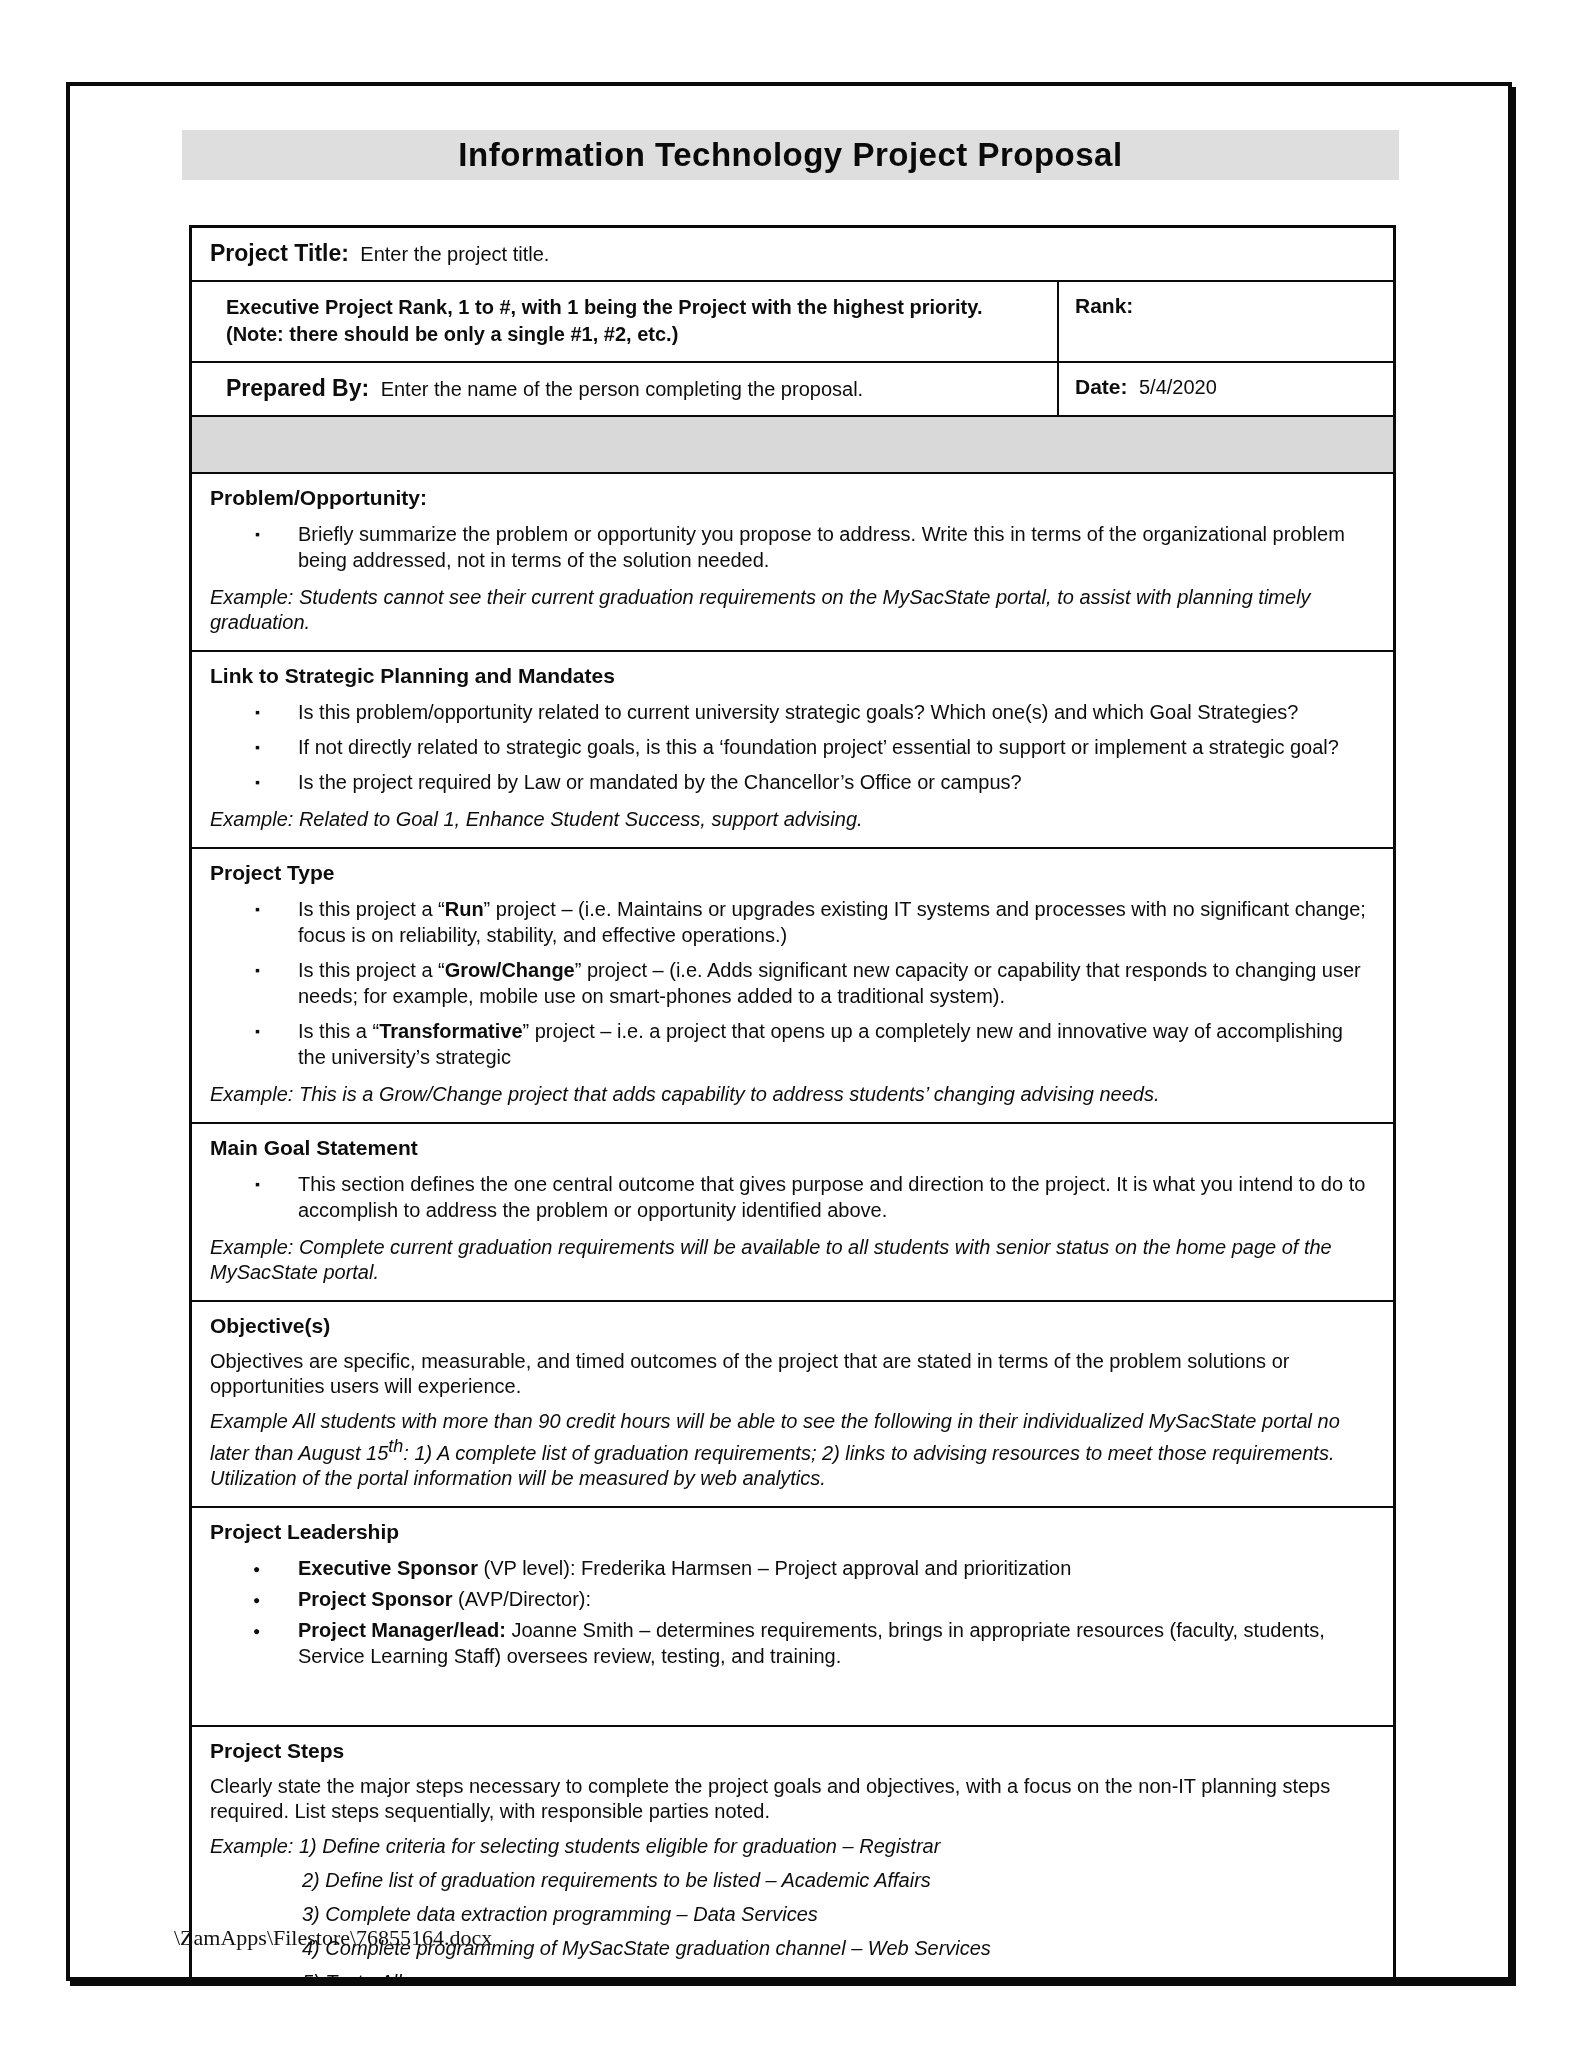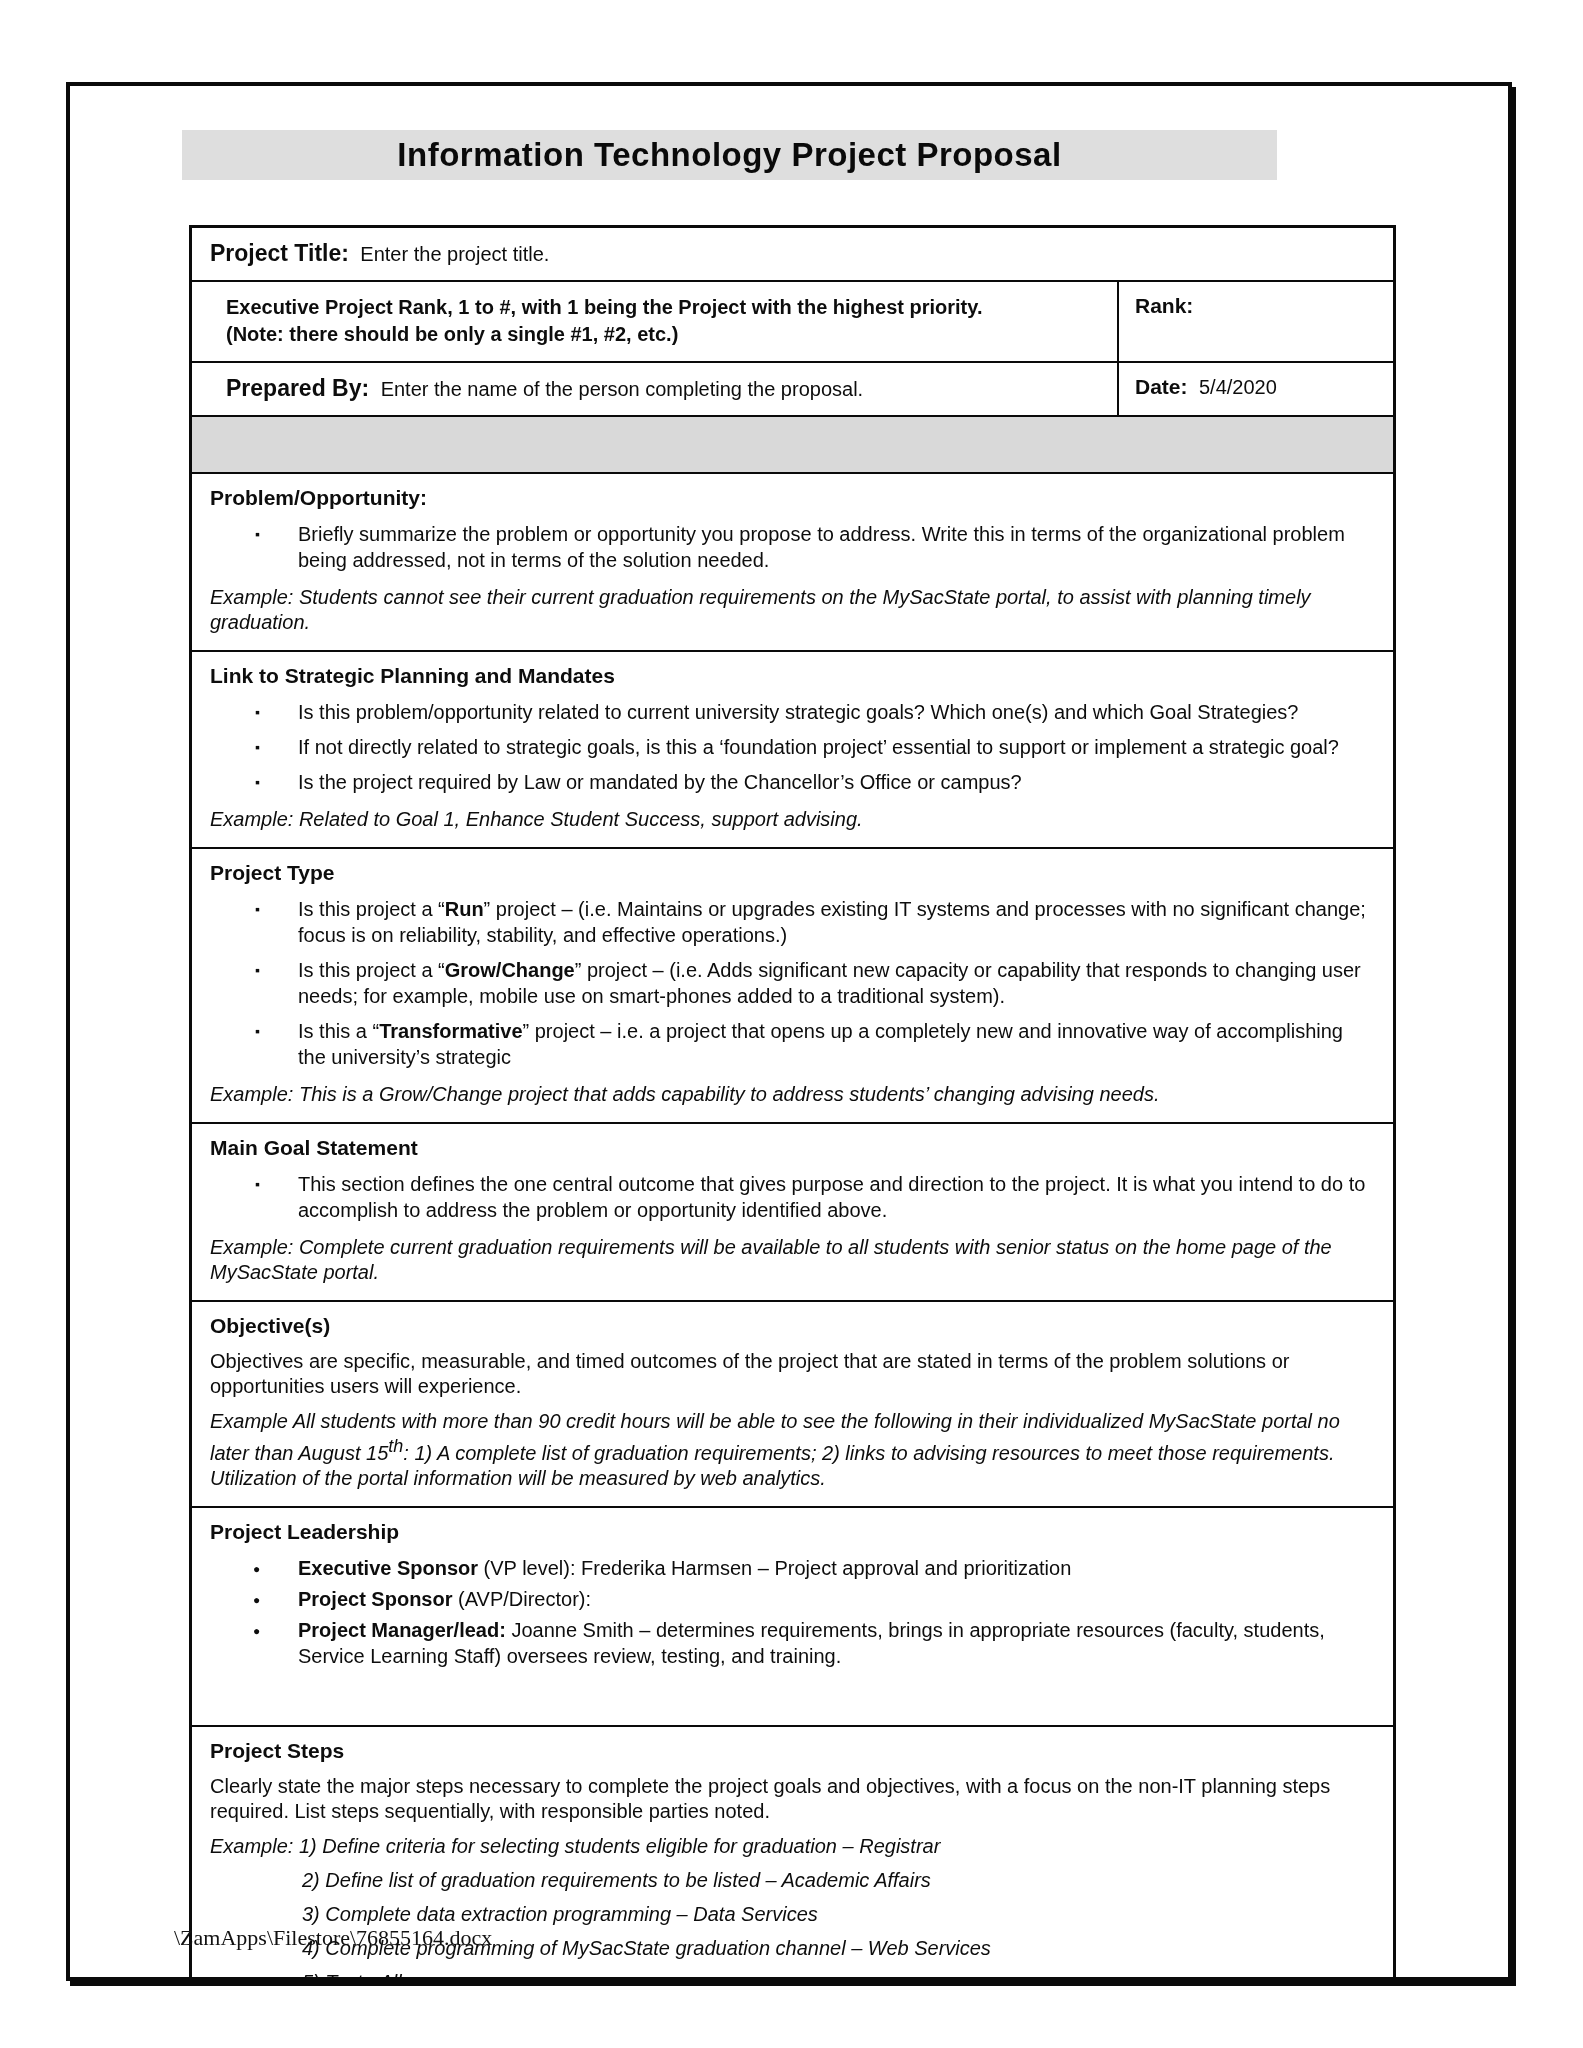--- a/index.html
+++ b/index.html
@@ -13,21 +13,21 @@
   .frame {
     position: absolute; left: 66px; top: 82px;
     width: 1446px; height: 1899px;
     border: 4px solid #0a0a0a;
     box-shadow: 4px 5px 0 #0a0a0a;
     background: #ffffff;
     overflow: hidden;
   }
   .banner {
     position: absolute; left: 112px; top: 44px;
-    width: 1095px; height: 50px;
+    width: 1217px; height: 50px;
     background: #dedede;
     text-align: center;
   }
   .doc-title {
     font-size: 33px; font-weight: bold; line-height: 50px;
     letter-spacing: 0.5px; color: #0a0a0a;
   }
   .tbl {
     position: absolute; left: 119px; top: 139px;
     width: 1207px;
@@ -36,21 +36,21 @@
   }
   .row { border-top: 2px solid #0a0a0a; }
   .row:first-child { border-top: none; }
   .r-pad { padding: 12px 18px 13px 18px; }
   .lbl-lg { font-weight: bold; font-size: 23px; }
   .lbl { font-weight: bold; font-size: 21px; }
   .val { font-size: 20px; }
   .val-gap { margin-left: 7px; }
   .split { display: flex; align-items: stretch; }
   .cell-left { flex: 1; padding: 12px 18px 13px 34px; }
-  .cell-right { width: 276px; border-left: 2px solid #0a0a0a; padding: 12px 16px; }
+  .cell-right { width: 336px; border-left: 2px solid #0a0a0a; padding: 12px 16px; }
   .bold-line { font-weight: bold; font-size: 20px; line-height: 27px; }
   .spacer { height: 57px; background: #d9d9d9; }
   .section { padding: 12px 18px 15px 18px; font-size: 20px; line-height: 24px; }
   .heading { font-weight: bold; font-size: 21px; margin-bottom: 11px; }
   .bullets { list-style: none; margin: 0 0 10px 0; }
   .bullets li { position: relative; padding-left: 88px; margin-bottom: 9px; line-height: 26px; }
   .bullets.sq li::before { content: "▪"; position: absolute; left: 45px; top: 0; font-size: 14px; }
   .bullets.rd li::before { content: "●"; position: absolute; left: 43px; top: 1px; font-size: 12px; }
   .bullets li:last-child { margin-bottom: 0; }
   .bullets { margin-bottom: 12px; }

